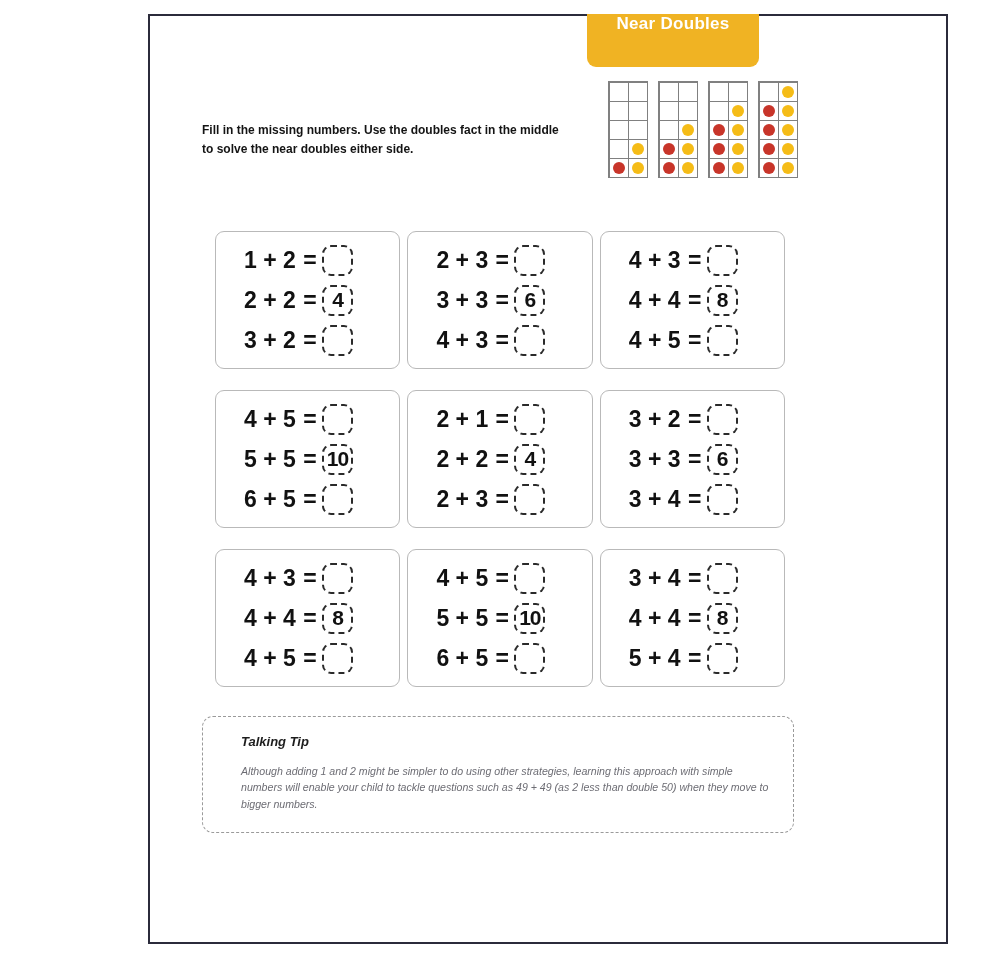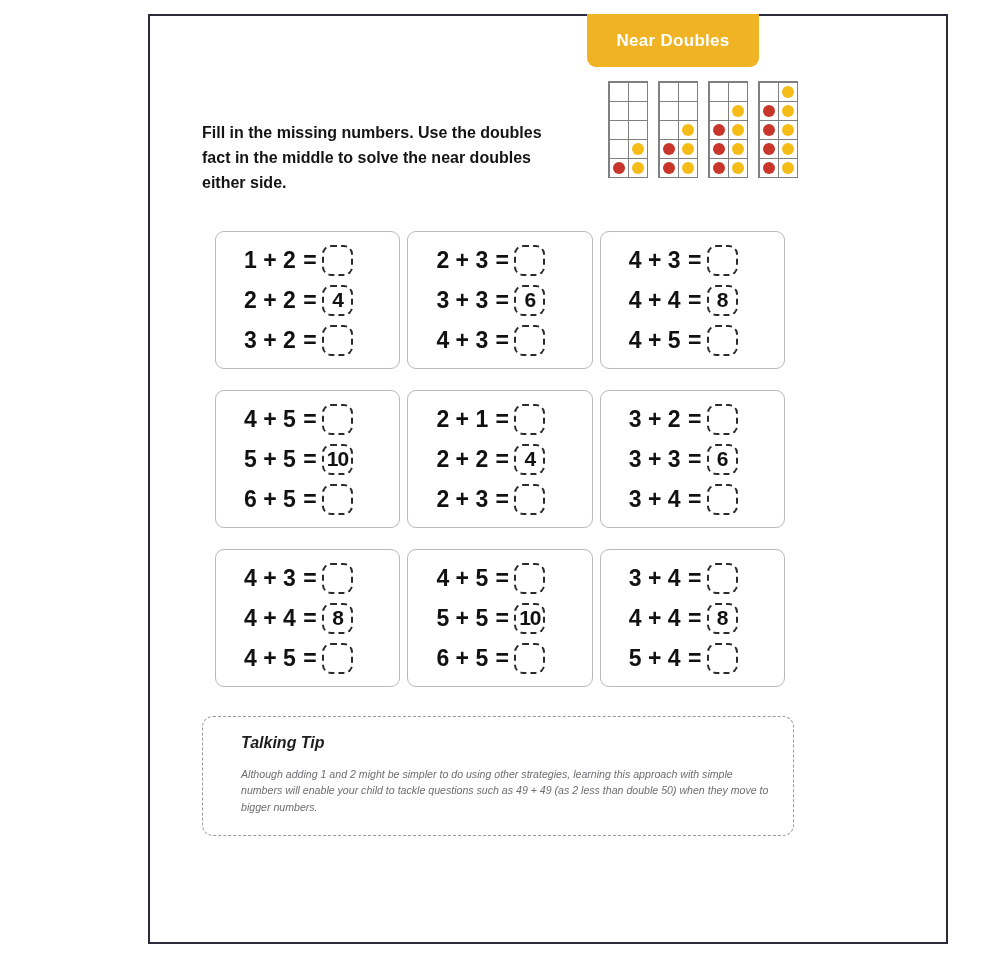--- a/index.html
+++ b/index.html
@@ -29,21 +29,21 @@
   #badge {
     position: absolute;
     left: 437px;
     top: -2px;
     width: 172px;
     height: 53px;
     background: #f0b323;
     border-bottom-left-radius: 9px;
     border-bottom-right-radius: 9px;
     display: flex;
-    align-items: center;
+    align-items: flex-start;
     justify-content: center;
   }
   #badge .badge-label {
     color: #ffffff;
     font-size: 17px;
     font-weight: bold;
     letter-spacing: .3px;
   }
 
   
@@ -76,21 +76,21 @@
   }
   .dot.red    { background: #c8352a; }
   .dot.yellow { background: #f5bc17; }
 
   
   #instruction {
     position: absolute;
     left: 52px;
     top: 105px;
     width: 360px;
-    font-size: 16px;
+    font-size: 12px;
     font-weight: bold;
     color: #141414;
     line-height: 1.55;
   }
 
   
   #cards {
     position: absolute;
     left: 65px;
     top: 215px;
@@ -146,21 +146,21 @@
     position: absolute;
     left: 52px;
     top: 700px;
     width: 592px;
     border: 1.6px dashed #9a9a9a;
     border-radius: 11px;
     box-sizing: border-box;
     padding: 17px 22px 20px 38px;
   }
   #tip .tip-title {
-    font-size: 16px;
+    font-size: 13px;
     font-weight: bold;
     font-style: italic;
     color: #1d1d1d;
     margin-bottom: 14px;
   }
   #tip p {
     margin: 0 0 13px 0;
     font-size: 10.6px;
     line-height: 1.55;
     color: #6d6d74;

